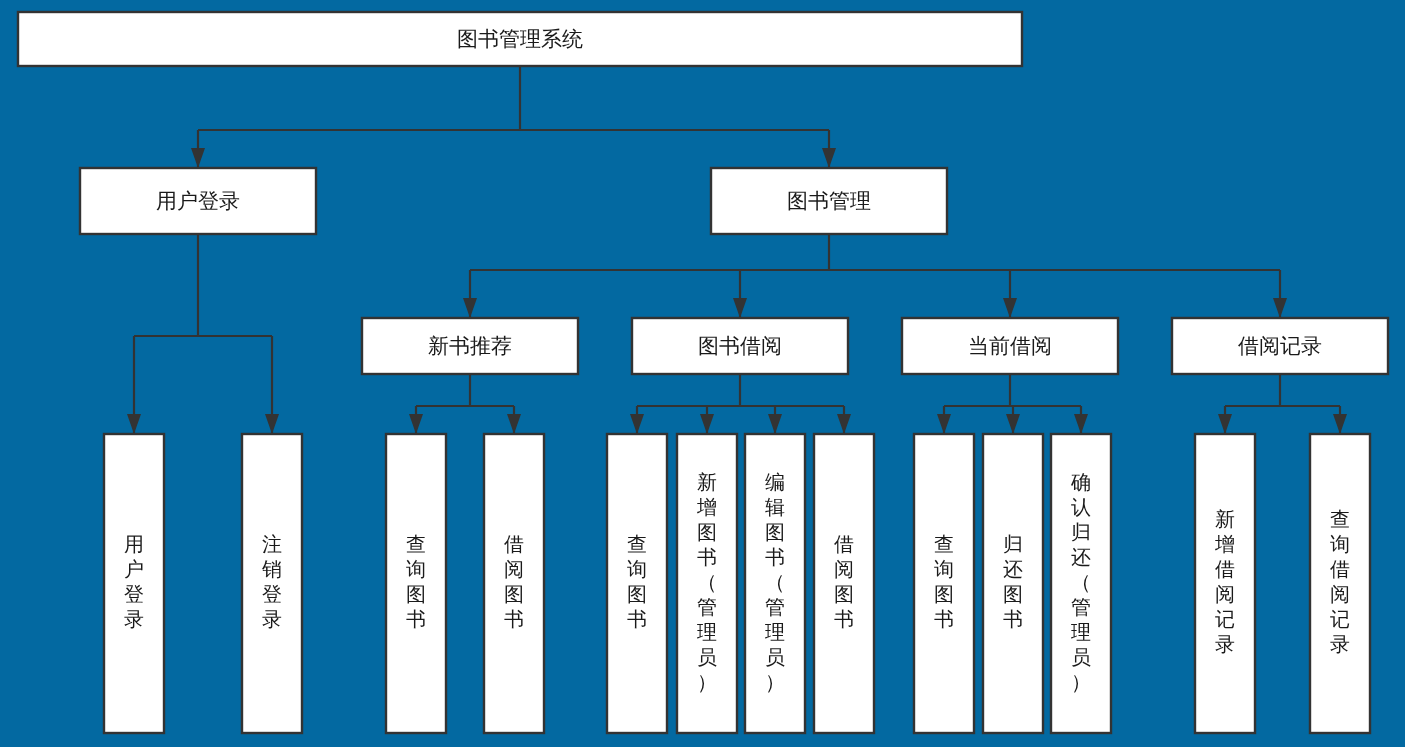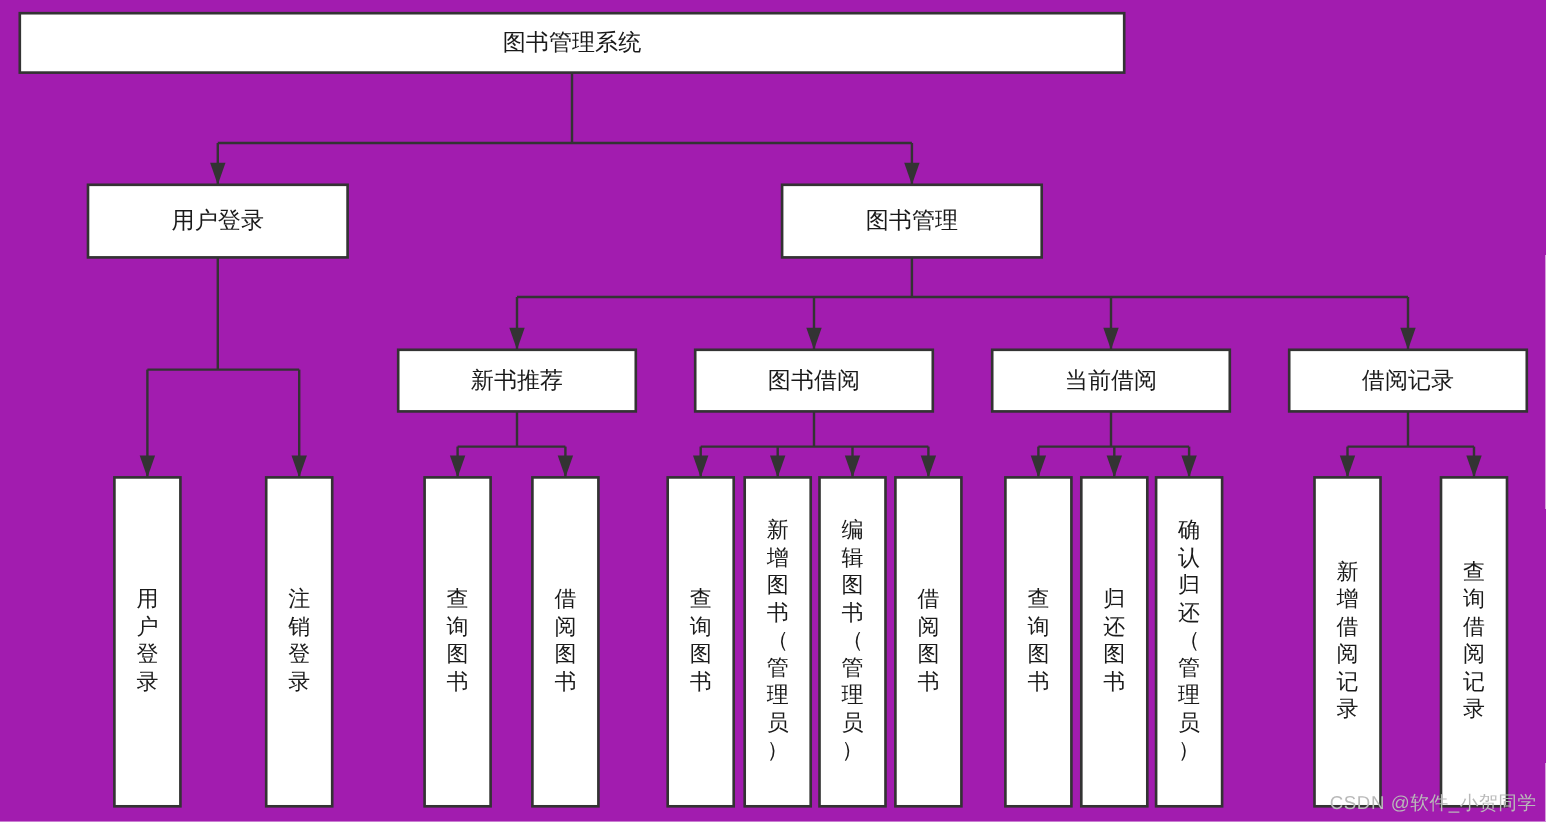--- a/index.html
+++ b/index.html
@@ -11,21 +11,21 @@
   body {
     width: 1405px;
     height: 747px;
     font-family: "Liberation Sans", "DejaVu Sans", sans-serif;
     overflow: hidden;
   }
   #diagram-root {
     position: relative;
     width: 1405px;
     height: 747px;
-    background: #a21caf;
+    background: #0369a1;
   }
   svg.chart-svg {
     position: absolute;
     top: 0;
     left: 0;
     width: 1405px;
     height: 747px;
     display: block;
   }
   .node-box {
@@ -203,14 +203,13 @@
         <g>
           <rect x="1195" y="434" width="60" height="299" class="node-box"></rect>
           <text class="node-label node-label-v"><tspan x="1225" y="521">新</tspan><tspan x="1225" y="546">增</tspan><tspan x="1225" y="571">借</tspan><tspan x="1225" y="596">阅</tspan><tspan x="1225" y="621">记</tspan><tspan x="1225" y="646">录</tspan></text>
         </g>
         <g>
           <rect x="1310" y="434" width="60" height="299" class="node-box"></rect>
           <text class="node-label node-label-v"><tspan x="1340" y="521">查</tspan><tspan x="1340" y="546">询</tspan><tspan x="1340" y="571">借</tspan><tspan x="1340" y="596">阅</tspan><tspan x="1340" y="621">记</tspan><tspan x="1340" y="646">录</tspan></text>
         </g>
       </g>
   </svg>
-  <div class="watermark">CSDN @软件_小贺同学</div>
 </div>
 
 </body></html>

